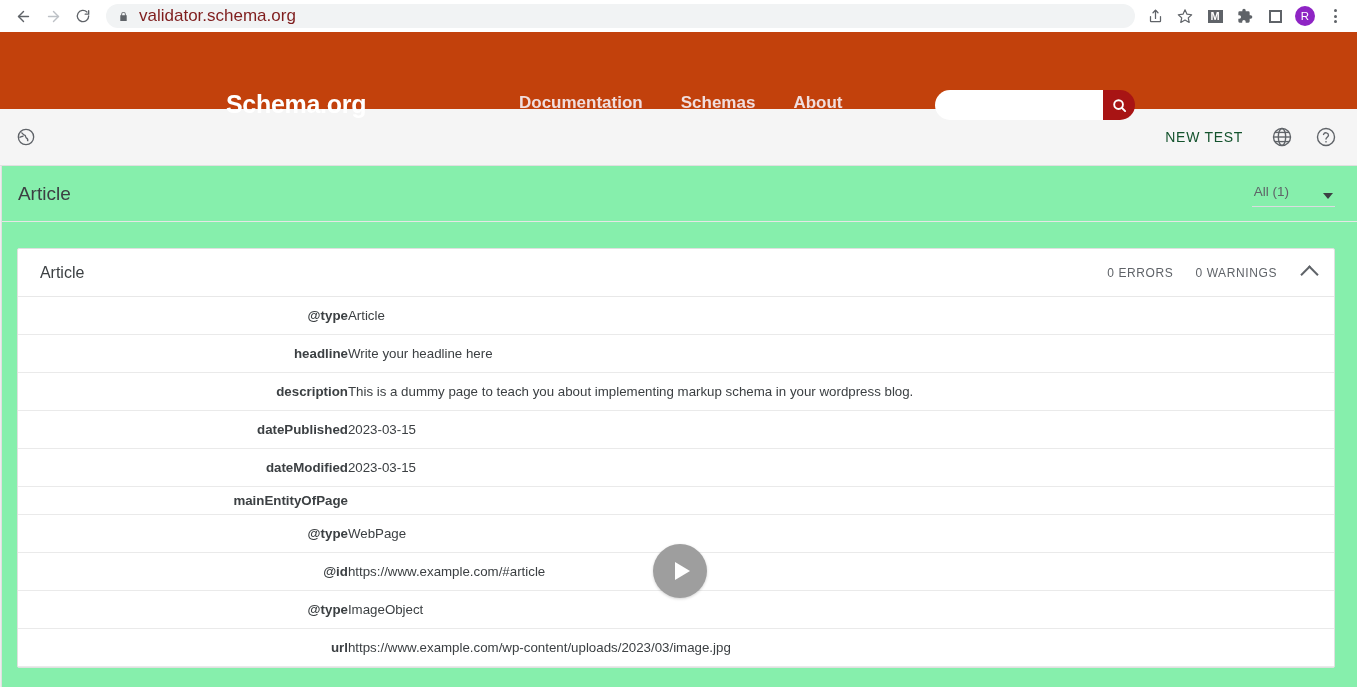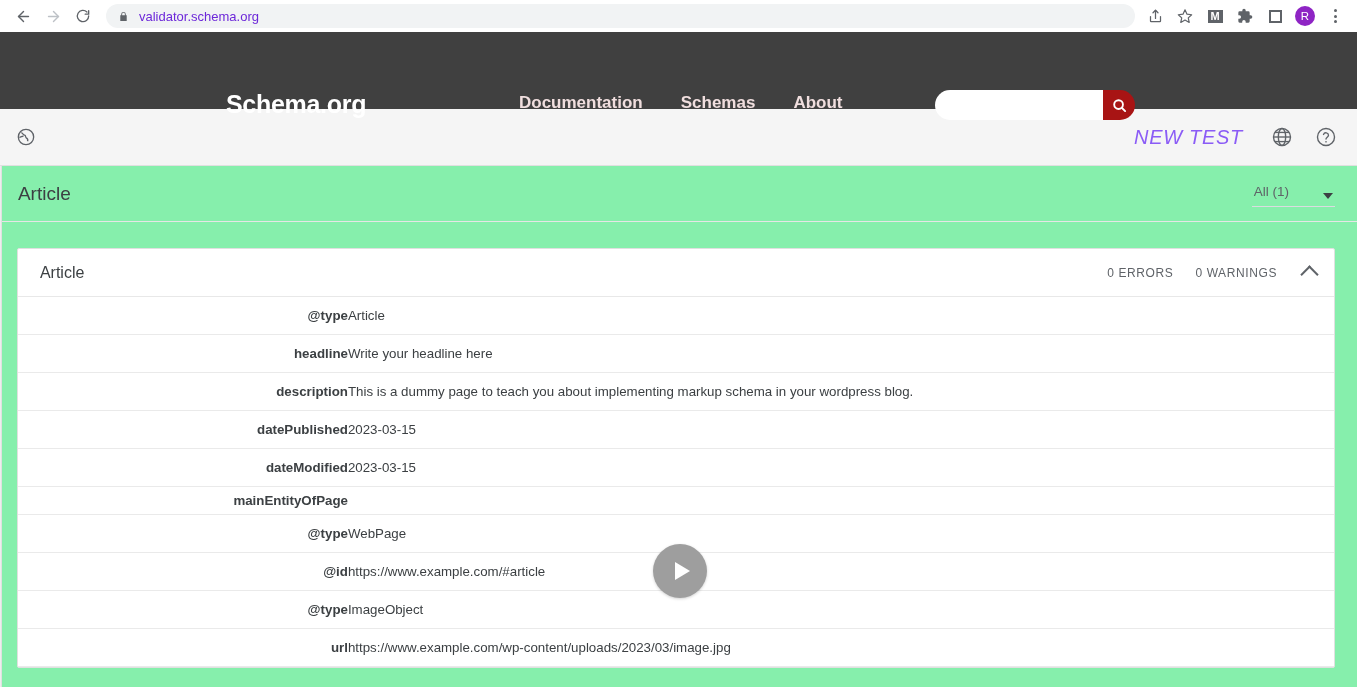--- a/index.html
+++ b/index.html
@@ -32,22 +32,22 @@
     background: #f1f3f4;
     border-radius: 13px;
     margin: 0 6px 0 8px;
     display: flex;
     align-items: center;
     padding: 0 12px;
     min-width: 0;
   }
   .lock-icon { margin-right: 10px; display:flex; align-items:center; }
   .url-text {
-    font-size: 13px;
-    color: #6d28d9;
+    font-size: 17px;
+    color: #7f1d1d;
     white-space: nowrap;
     overflow: hidden;
   }
   .browser-actions {
     display: flex; align-items: center; gap: 2px;
     flex: 0 0 auto;
   }
   .act {
     width: 28px; height: 28px;
     display: flex; align-items: center; justify-content: center;
@@ -75,21 +75,21 @@
     font-size: 11.5px;
     display: flex; align-items: center; justify-content: center;
     font-weight: 500;
   }
   .kebab { display: flex; flex-direction: column; gap: 2.5px; align-items: center; }
   .kebab i { width: 3px; height: 3px; border-radius: 50%; background: #5f6368; display:block;}
 
   
   .site-header {
     height: 77px;
-    background: #404040;
+    background: #c2410c;
     display: flex;
     align-items: center;
     position: relative;
   }
   .brand {
     color: #ffffff;
     font-size: 25px;
     font-weight: bold;
     position: absolute;
     left: 226px;
@@ -146,28 +146,27 @@
     border-bottom: 1px solid #e0e0e0;
     display: flex;
     align-items: center;
     justify-content: space-between;
     padding: 0 16px 0 12px;
   }
   .toolbar-left { display: flex; align-items: center; }
   .toolbar-right { display: flex; align-items: center; gap: 14px; }
   .globe-btn { width: 28px; height: 28px; display:flex; align-items:center; justify-content:center; color:#5f6368; }
   .new-test {
-    font-size: 20px;
+    font-size: 14px;
     letter-spacing: 0.7px;
-    color: #8b5cf6;
+    color: #14532d;
     font-weight: 500;
     padding: 6px 10px;
     cursor: pointer;
     white-space: nowrap;
-    font-style: italic;
   }
   .tb-icon { width: 30px; height: 30px; display:flex; align-items:center; justify-content:center; color:#5f6368; }
 
   
   .main {
     display: flex;
     height: 521px;
     position: relative;
     background: #ffffff;
   }

